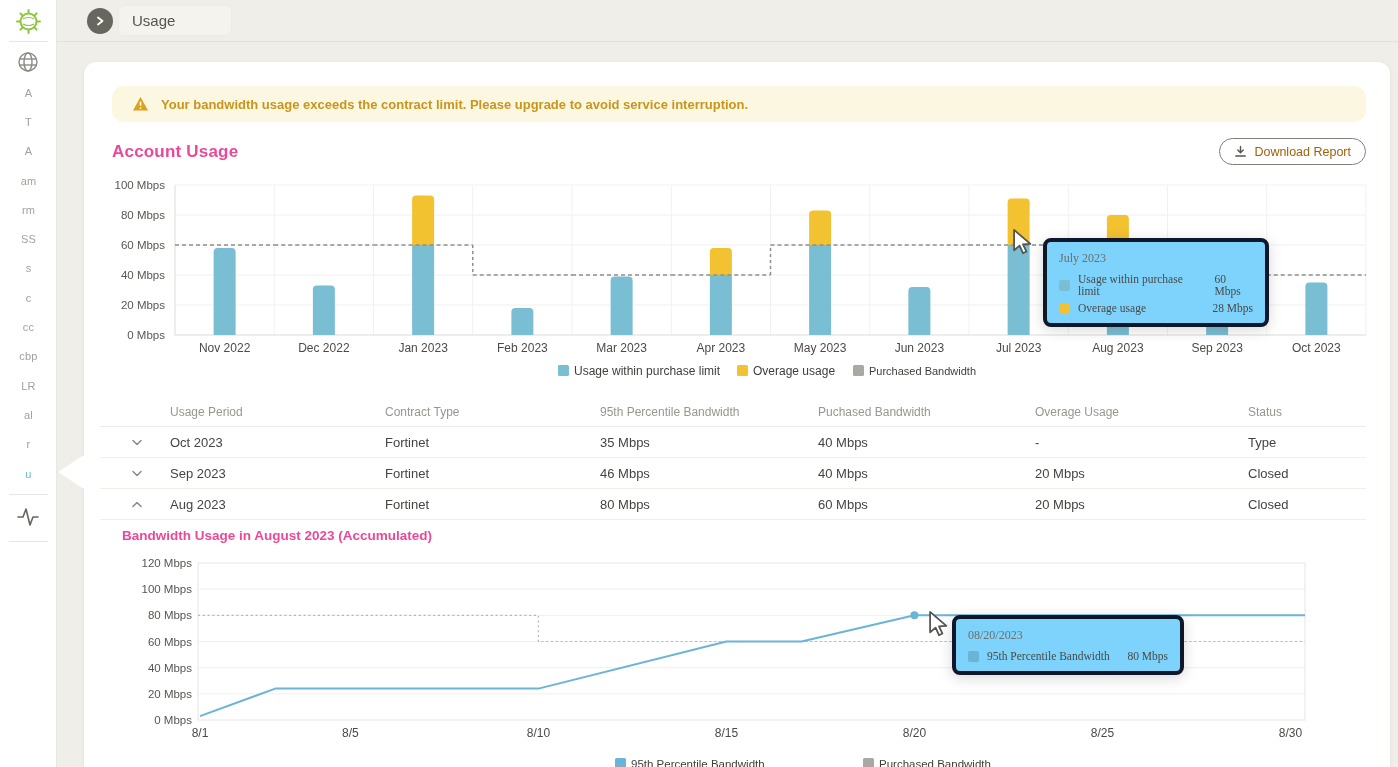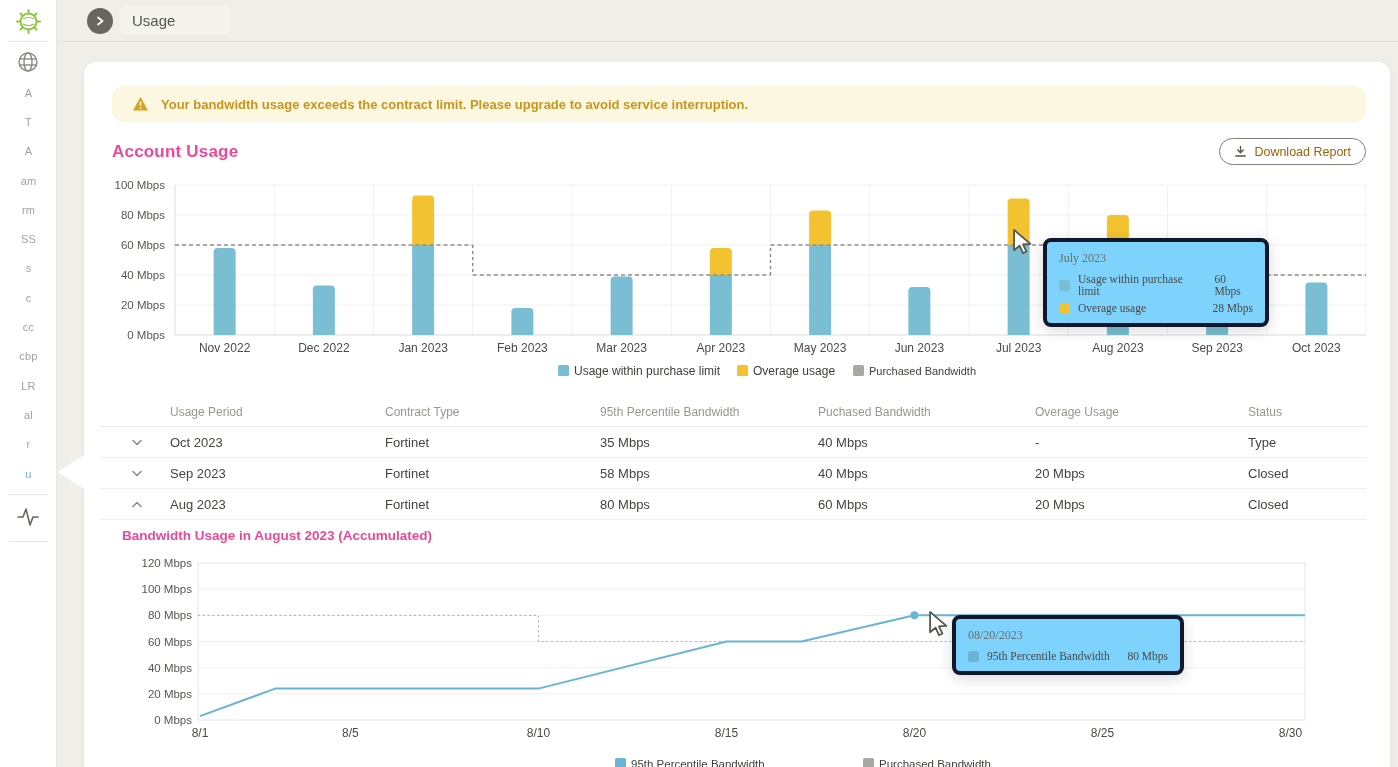--- a/index.html
+++ b/index.html
@@ -275,21 +275,21 @@
           <div class="t-row t-body-row">
             <div>
               <button class="chev-btn">
                 <svg width="10" height="7" viewBox="0 0 10 7" fill="none" stroke="#8b8a85" stroke-width="1.5" stroke-linecap="round" stroke-linejoin="round">
                   <polyline points="1,1.5 5,5.5 9,1.5"></polyline>
                 </svg>
               </button>
             </div>
             <div>Sep 2023</div>
             <div>Fortinet</div>
-            <div>58 Mbps</div>
+            <div>46 Mbps</div>
             <div>40 Mbps</div>
             <div>20 Mbps</div>
             <div>Closed</div>
           </div>
           <div class="t-row t-body-row">
             <div>
               <button class="chev-btn">
                 <svg width="10" height="7" viewBox="0 0 10 7" fill="none" stroke="#8b8a85" stroke-width="1.5" stroke-linecap="round" stroke-linejoin="round">
                   <polyline points="1,5.5 5,1.5 9,5.5"></polyline>
                 </svg>

